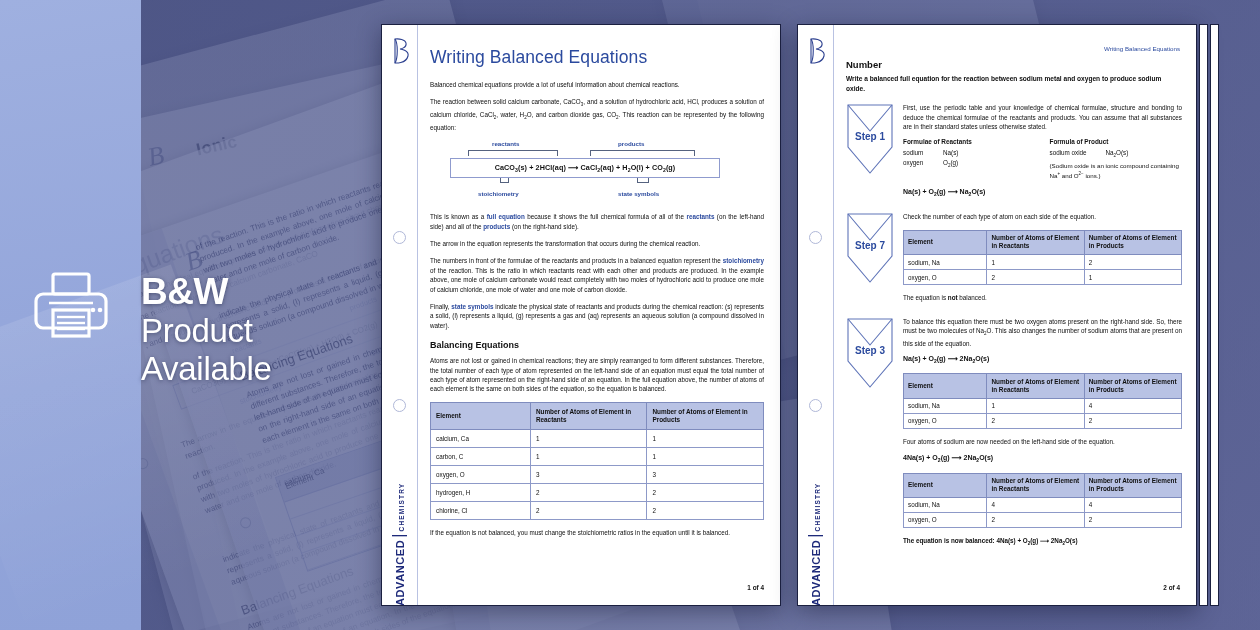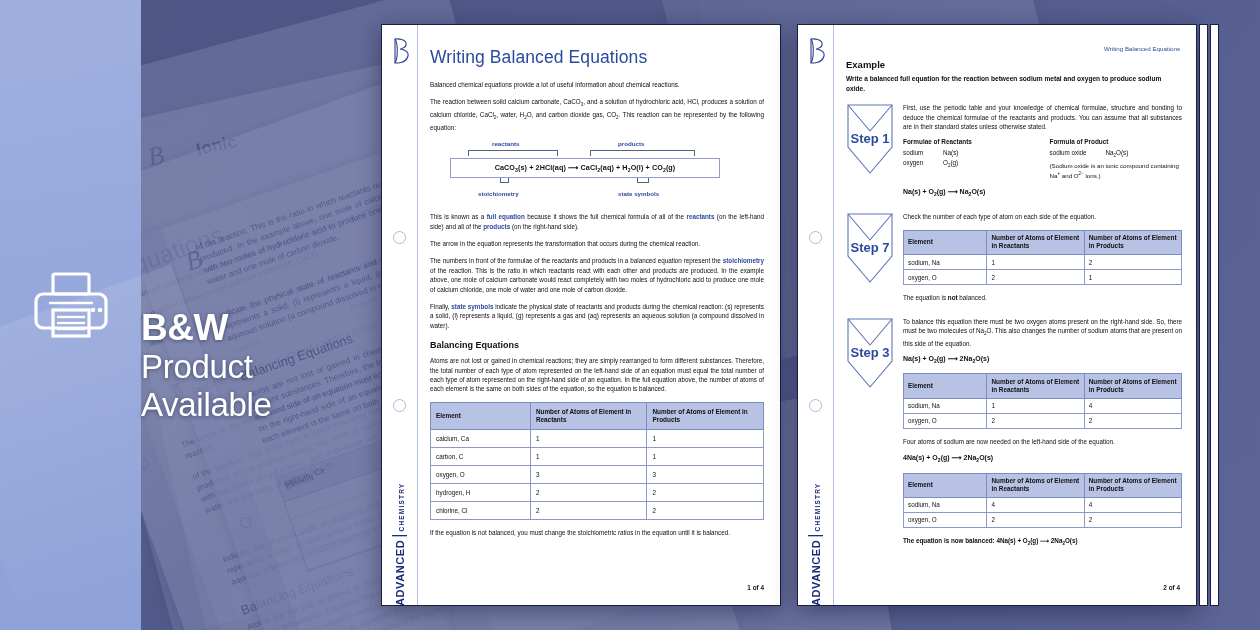--- a/index.html
+++ b/index.html
@@ -58,21 +58,20 @@
   #promo-panel .faint {
     position:absolute; left:-30px; top:300px; width:260px; height:300px;
     transform: rotate(-20deg);
     background: linear-gradient(180deg, rgba(255,255,255,.10), rgba(255,255,255,0));
   }
   #printer-icon { position:absolute; left:33px; top:270px; }
 
   #promo-text {
     position:absolute; left:141px; top:272px; width:245px; color:#fff;
     text-shadow: 0 1px 4px rgba(30,36,70,.55);
-    margin-top: 36px;
   }
   #promo-text .l1 { font-size:37px; font-weight:bold; line-height:40px; letter-spacing:-.5px;}
   #promo-text .l2 { font-size:33px; font-weight:300; line-height:38px; letter-spacing:-.3px;}
 
   
   .doc-page {
     position:absolute;
     background:#ffffff;
     border:1.5px solid #1b2040;
     box-shadow: 0 6px 22px rgba(16,20,48,.45);
@@ -154,21 +153,21 @@
   table.atoms col.c2 { width:35%; }
 
   .pagenum { position:absolute; right:16px; bottom:14px; font-size:6.4px; font-weight:bold; color:#111; }
 
   
   .step-row { display:flex; gap:9px; margin-bottom:6px; align-items:flex-start;}
   .step-chevron { width:48px; flex:0 0 48px; position:relative; height:74px; }
   .step-chevron svg { position:absolute; left:0; top:0; }
   .step-chevron span {
     position:absolute; left:0; top:28px; width:48px; text-align:center;
-    font-size:13px; color:#2b4a9e; font-weight:bold;
+    font-size:10px; color:#2b4a9e; font-weight:bold;
   }
   .step-body { flex:1; }
   .two-col { display:flex; gap:14px; margin-top:7px; }
   .two-col .col { flex:1; }
   .col-h { font-size:6.4px; font-weight:bold; color:#111; margin-bottom:4px;}
   .kv { display:flex; font-size:6.3px; color:#111; margin-bottom:3px; font-weight:500;}
   .kv .k { width:40px; }
   .note { font-size:6.2px; line-height:8.6px; color:#111; font-weight:500;}
   .nb { font-weight:bold; }
   sub { font-size:.72em; }
@@ -384,21 +383,21 @@
     <div class="hole" style="top:206px"></div>
     <div class="hole" style="top:374px"></div>
     <div class="brand">
       <span class="adv">ADVANCED</span><span class="bar">|</span><span class="chem">CHEMISTRY</span>
     </div>
   </div>
 
   <div class="run-head">Writing Balanced Equations</div>
 
   <div class="content" style="top:34px; right:14px;">
-    <h2 class="ex">Example</h2>
+    <h2 class="ex">Number</h2>
     <p class="lead">Write a balanced full equation for the reaction between sodium metal and oxygen to produce sodium oxide.</p>
 
     <div class="step-row">
       <div class="step-chevron">
         <svg width="48" height="74" viewBox="0 0 48 74">
           <path d="M2 2 L46 2 L46 44 L24 70 L2 44 Z" fill="none" stroke="#5f74b8" stroke-width="1.1"></path>
           <path d="M2 2 L24 28 L46 2" fill="none" stroke="#5f74b8" stroke-width="1.1"></path>
         </svg>
         <span>Step 1</span>
       </div>

